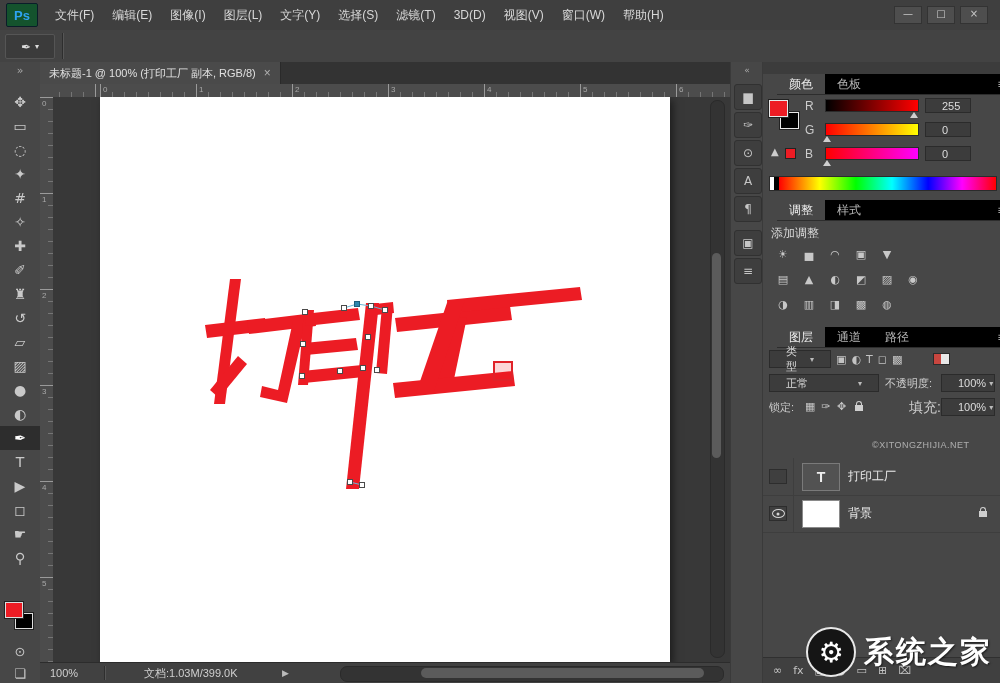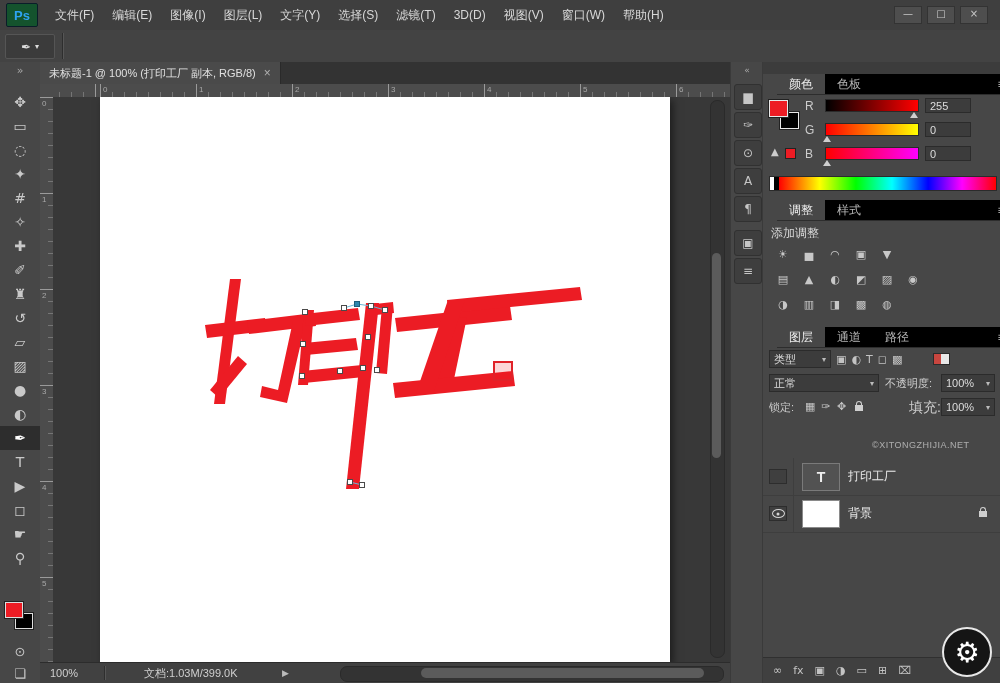--- a/index.html
+++ b/index.html
@@ -83,21 +83,21 @@
 
   
   #panel-col{position:absolute;left:762px;top:62px;width:238px;height:621px;background:#474747;
              border-left:1px solid #3a3a3a}
   .dock-top{position:absolute;left:0;top:0;width:238px;height:12px;background:#3c3c3c}
   .phead{position:absolute;left:14px;width:238px;height:20px;background:#000000;border-bottom:1px solid #2d2d2d;display:flex}
   .ptab{padding:0 12px;line-height:20px;color:#b5b5b5}
   .ptab.active{background:#474747;color:#ededed}
   .pmenu{margin-left:auto;padding:0 8px;line-height:20px;color:#9f9f9f}
   .fieldbox{background:#3c3c3c;border:1px solid #2b2b2b;color:#ddd;display:flex;align-items:center;
-            font-size:11px;padding:0 4px;box-sizing:border-box}
+            font-size:11px;padding:0 16px;box-sizing:border-box}
   .dd-arrow{margin-left:auto;font-size:8px;color:#bbb;padding-left:3px}
   .chan-row{position:absolute;left:42px;display:flex;align-items:center;gap:6px}
   .chan-label{width:14px;color:#ccc}
   .chan-track{position:relative;width:92px;height:11px;border:1px solid #2a2a2a}
   .chan-thumb{position:absolute;bottom:-7px;width:0;height:0;border-left:4px solid transparent;
               border-right:4px solid transparent;border-bottom:6px solid #cfcfcf}
   .adj-row{position:absolute;left:8px;display:flex;gap:2px}
   .adj-icon{width:24px;height:17px;display:flex;align-items:center;justify-content:center;color:#c8c8c8;font-size:11px}
   .eyecell{width:30px;height:37px;display:flex;align-items:center;justify-content:center;border-right:1px solid #3e3e3e}
   .eyebox{width:16px;height:13px;border:1px solid #2d2d2d;background:#3f3f3f;display:flex;
@@ -432,15 +432,16 @@
         <span class="small-icon glyph">▭</span>
         <span class="small-icon glyph">⊞</span>
         <span class="small-icon glyph">⌧</span>
       </div>
     </div>
   </div>
 
   <span id="wm-small">©XITONGZHIJIA.NET</span>
   <div id="wm-big">
     <div id="wm-gear" class="glyph">⚙</div>
+    <span id="wm-text">系统之家</span>
   </div>
 
 </div>
 
 </body></html>

